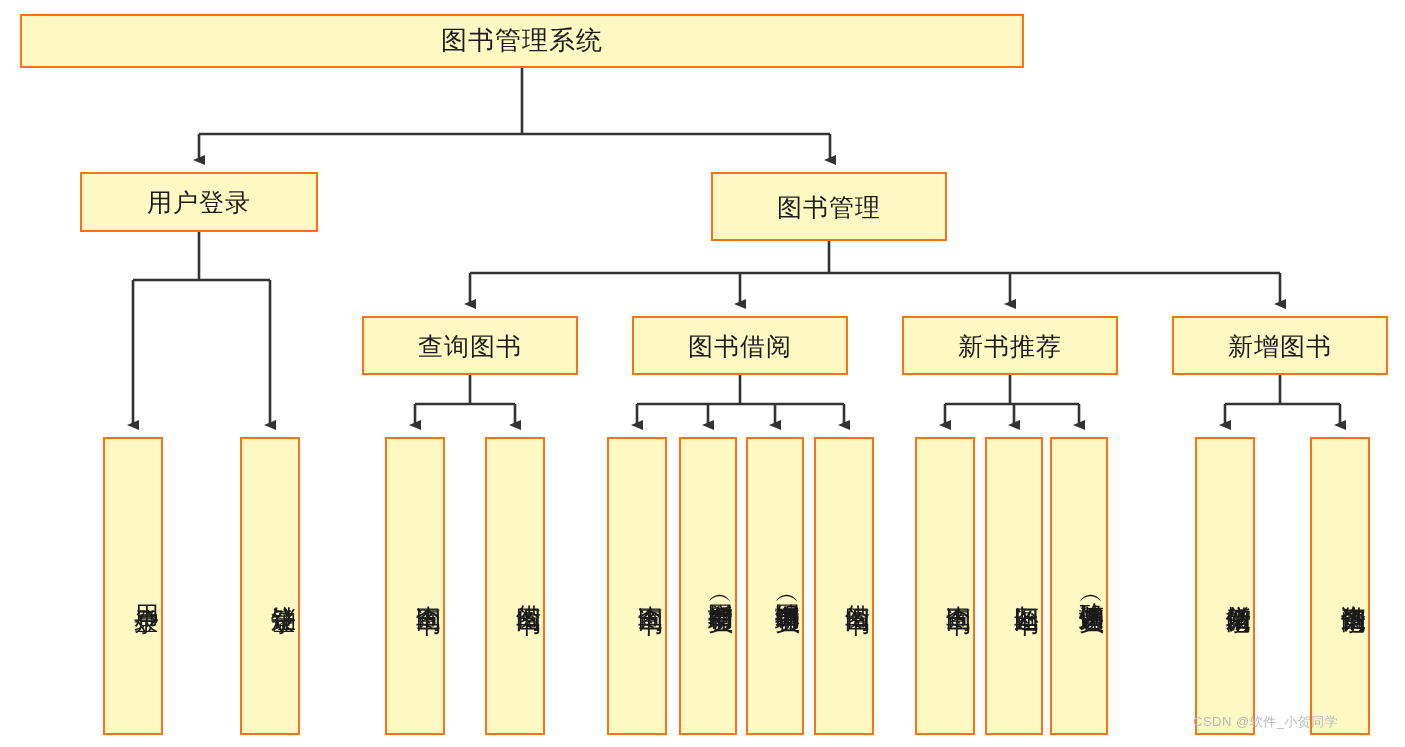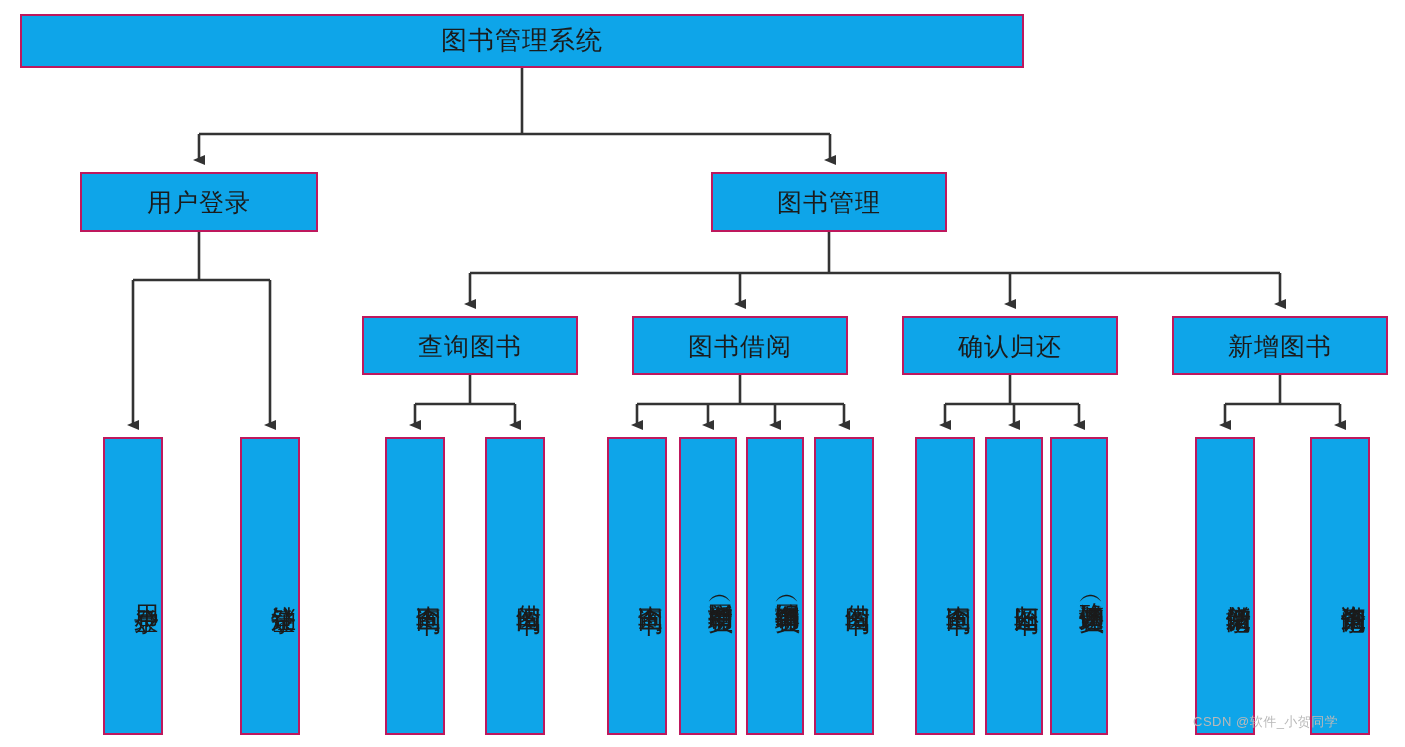--- a/index.html
+++ b/index.html
@@ -19,22 +19,22 @@
     position: absolute;
     left: 0;
     top: 0;
     width: 1405px;
     height: 747px;
     pointer-events: none;
   }
   .node {
     position: absolute;
     box-sizing: border-box;
-    border: 2px solid #be185d;
-    background: #0ea5e9;
+    border: 2px solid #f97316;
+    background: #fef9c3;
     color: #1b1b1b;
     display: flex;
     align-items: center;
     justify-content: center;
     text-align: center;
   }
   .node.horiz {
     font-size: 25px;
     line-height: 1.2;
     letter-spacing: 1px;
@@ -122,25 +122,25 @@
       <path d="M1280,375 L1280,404"></path>
       <path d="M1225,404 L1340,404"></path>
       <path d="M1225,404 L1225,425" marker-end="url(#arrow)"></path>
       <path d="M1340,404 L1340,425" marker-end="url(#arrow)"></path>
     </g>
   </svg>
 
   <div class="node horiz root" style="left: 20px; top: 14px; width: 1004px; height: 54px;">图书管理系统</div>
 
   <div class="node horiz" style="left: 80px; top: 172px; width: 238px; height: 60px;">用户登录</div>
-  <div class="node horiz" style="left: 711px; top: 172px; width: 236px; height: 60px;">图书管理</div>
+  <div class="node horiz" style="left: 711px; top: 172px; width: 236px; height: 69px;">图书管理</div>
 
   <div class="node horiz" style="left: 362px; top: 316px; width: 216px; height: 59px;">查询图书</div>
   <div class="node horiz" style="left: 632px; top: 316px; width: 216px; height: 59px;">图书借阅</div>
-  <div class="node horiz" style="left: 902px; top: 316px; width: 216px; height: 59px;">确认归还</div>
+  <div class="node horiz" style="left: 902px; top: 316px; width: 216px; height: 59px;">新书推荐</div>
   <div class="node horiz" style="left: 1172px; top: 316px; width: 216px; height: 59px;">新增图书</div>
 
   <div class="node vert" style="left: 103px; top: 437px; width: 60px; height: 298px;">
     <span class="vlabel">用户登录</span>
   </div>
   <div class="node vert" style="left: 240px; top: 437px; width: 60px; height: 298px;">
     <span class="vlabel">注销登录</span>
   </div>
   <div class="node vert" style="left: 385px; top: 437px; width: 60px; height: 298px;">
     <span class="vlabel">查询图书</span>

